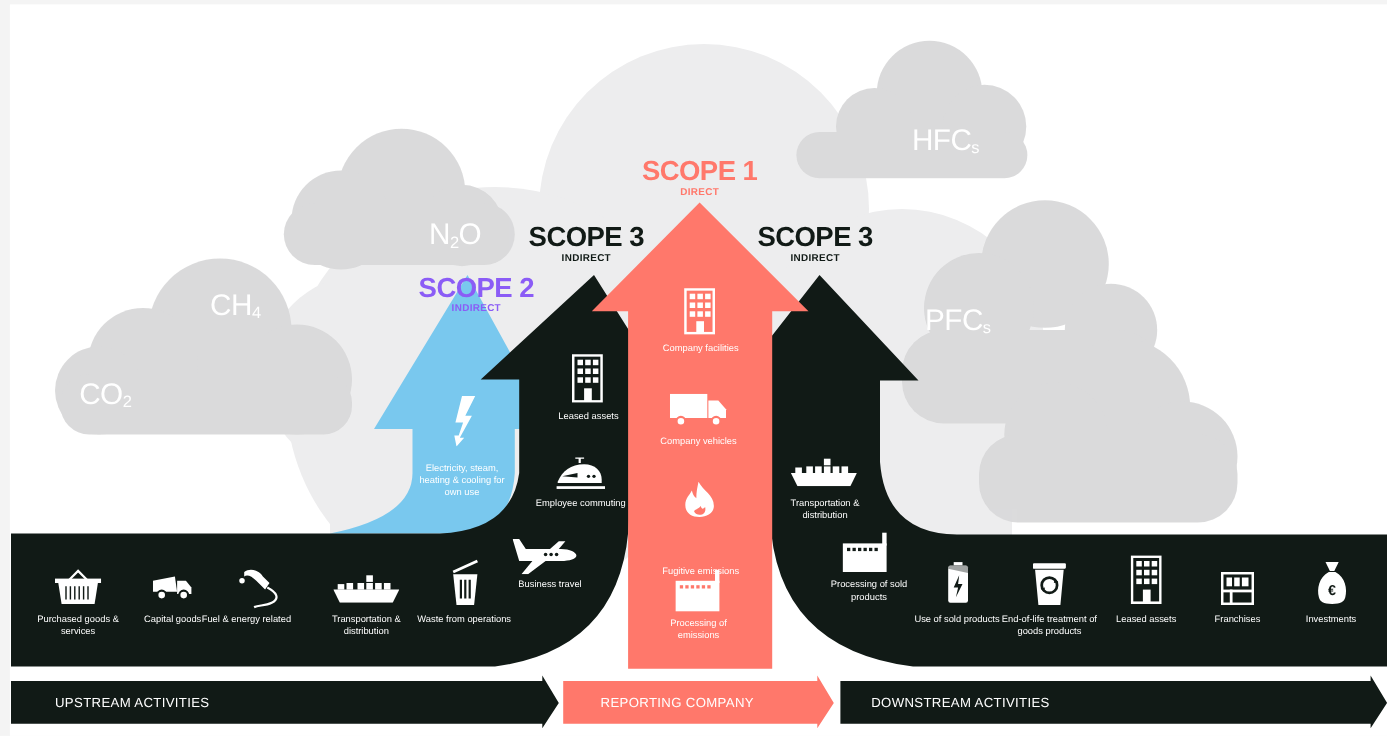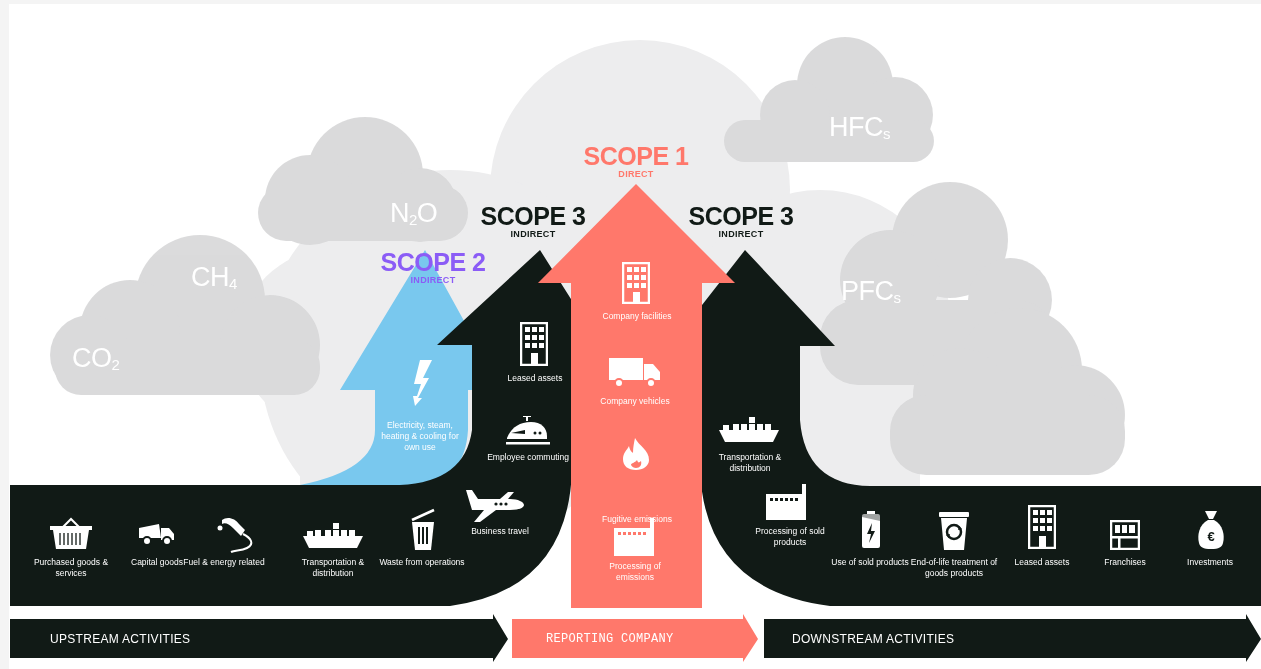--- a/index.html
+++ b/index.html
@@ -312,14 +312,14 @@
 <div class="lbl" style="left:1080px;top:557px;">Franchises</div>
 
 <svg class="ico" style="left:1197px;top:511px;" width="28" height="38" viewBox="0 0 28 38">
   <path d="M8 0 L20 0 L16 8 L12 8 Z" fill="#fff"></path>
   <path d="M11 9 L17 9 C26 14 28 24 26 32 C25 36 22 38 14 38 C6 38 3 36 2 32 C0 24 2 14 11 9 Z" fill="#fff"></path>
   <text x="14" y="30" font-size="13" font-weight="bold" text-anchor="middle" fill="#111a16" font-family="Liberation Sans, sans-serif">€</text>
 </svg>
 <div class="lbl" style="left:1165px;top:557px;">Investments</div>
 
 <div class="band" style="left:50px;top:632px;">UPSTREAM ACTIVITIES</div>
-<div class="band" style="left:546px;top:632px;font-family:Liberation Mono, monospace;">REPORTING COMPANY</div>
+<div class="band" style="left:546px;top:632px;">REPORTING COMPANY</div>
 <div class="band" style="left:792px;top:632px;">DOWNSTREAM ACTIVITIES</div>
 
 </body></html>

